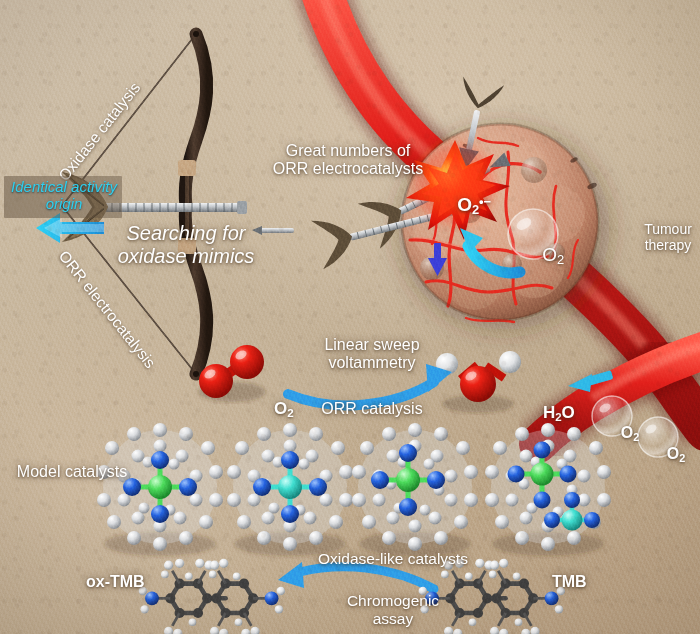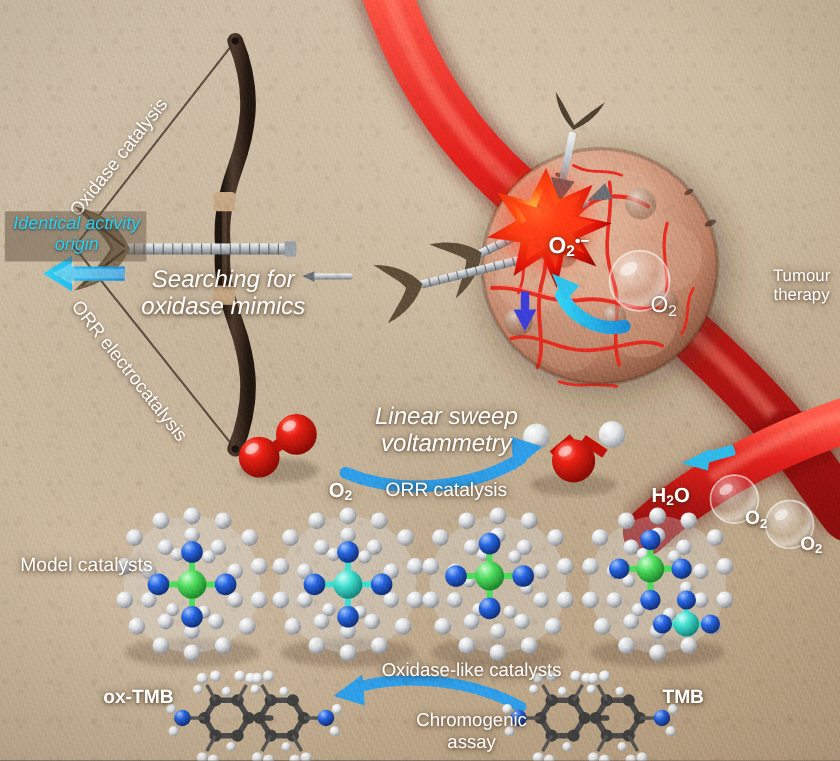--- a/index.html
+++ b/index.html
@@ -737,20 +737,22 @@
   <div class="diag" style="left:62px;top:170px;transform:rotate(-51.5deg);">Oxidase catalysis</div>
   <div class="diag" style="left:62px;top:244px;transform:rotate(51.5deg);">ORR electrocatalysis</div>
 
   <div id="ident-box"></div>
   <div id="ident-text">Identical
 activity origin</div>
 
   <div class="lbl c ital" style="left:96px;top:222px;width:180px;font-size:20px;font-style:italic;">Searching for
 oxidase mimics</div>
 
+  <div class="lbl c" style="left:248px;top:142px;width:200px;font-size:16px;">Great numbers of
+ORR electrocatalysts</div>
 
   <div class="lbl c" style="left:616px;top:222px;width:104px;font-size:14px;">Tumour
 therapy</div>
 
   <div class="lbl bold" style="left:436px;top:172px;font-size:19px;">
     <span>O</span><span class="sub">2</span><span class="sup">•−</span>
   </div>
 
   <div class="lbl" style="left:521px;top:222px;font-size:19px;">
     <span>O</span><span class="sub">2</span>
@@ -762,21 +764,21 @@
   <div class="lbl bold" style="left:649px;top:427px;font-size:16px;">
     <span>O</span><span class="sub">2</span>
   </div>
 
   <div class="lbl bold" style="left:255px;top:380px;font-size:17px;">
     <span>O</span><span class="sub">2</span>
   </div>
   <div class="lbl bold" style="left:524px;top:384px;font-size:17px;">
     <span>H</span><span class="sub">2</span><span>O</span>
   </div>
-  <div class="lbl c" style="left:282px;top:336px;width:180px;font-size:20px;font-style:italic;">Linear sweep
+  <div class="lbl c" style="left:282px;top:336px;width:180px;font-size:16px;">Linear sweep
 voltammetry</div>
   <div class="lbl c" style="left:292px;top:400px;width:160px;font-size:16px;">ORR catalysis</div>
 
   <div class="lbl c" style="left:14px;top:463px;width:116px;font-size:16px;">Model catalysts</div>
 
   <div class="lbl bold" style="left:86px;top:573px;font-size:16px;">ox-TMB</div>
   <div class="lbl bold" style="left:552px;top:573px;font-size:16px;">TMB</div>
   <div class="lbl c" style="left:288px;top:550px;width:210px;font-size:15.5px;">Oxidase-like catalysts</div>
   <div class="lbl c" style="left:323px;top:592px;width:140px;font-size:15.5px;text-align:center;">Chromogenic
 assay</div>

